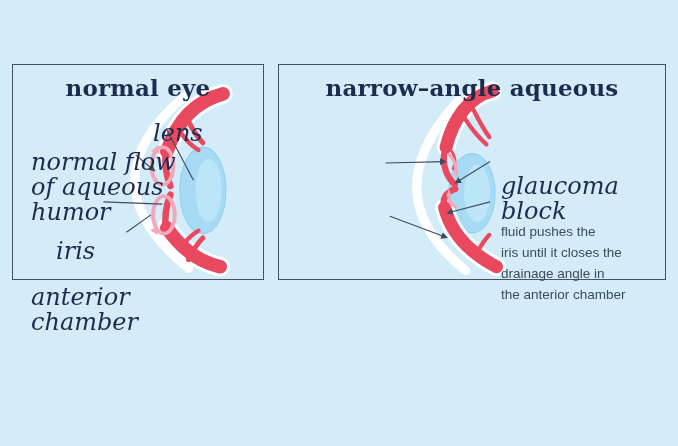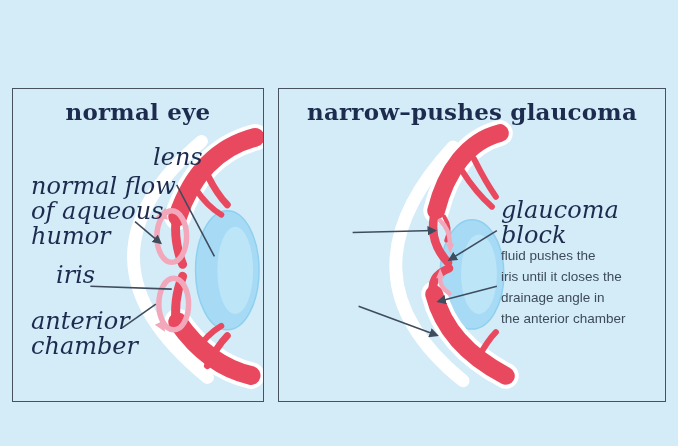--- a/index.html
+++ b/index.html
@@ -4,21 +4,21 @@
 <title>Eye diagram</title>
 <style>
   :root{
     --bg:#d3ecf8; --border:#47525e; --ink:#1d2c4e; --note:#3d4b59;
     --line:#3f4c5e; --red:#e9495f; --pink:#f3a7ba; --lens:#a7dbf5;
     --lens-rim:#8fd0ef; --white:#ffffff;
   }
   html,body{margin:0;padding:0}
   .stage{position:relative;width:678px;height:446px;background:var(--bg);overflow:hidden;
          font-family:"DejaVu Serif","Liberation Serif",serif}
-  .panel{position:absolute;top:88px;height:314px;border:1.6px solid var(--border);
+  .panel{position:absolute;top:64px;height:216px;border:1.6px solid var(--border);
          box-sizing:border-box;background:var(--bg)}
   #left-panel{left:12px;width:252px}
   #right-panel{left:278px;width:388px}
   .illus{position:absolute;left:0;top:0;width:100%;height:100%}
   .panel-title{position:absolute;top:9px;left:0;right:0;text-align:center;
                font-weight:bold;font-size:23px;color:var(--ink);letter-spacing:.2px}
   .label{position:absolute;font-style:italic;font-size:24px;line-height:25px;
          color:var(--ink);white-space:pre-line}
   .note{position:absolute;font-family:Liberation Sans, sans-serif;
         font-size:13.5px;line-height:21px;color:var(--note);white-space:pre-line}
@@ -110,21 +110,21 @@
       <path class="st-pink" d="M 162 124 Q 171 132 172 146" stroke-width="4.5" stroke-linecap="round"></path>
       <path class="f-pink" d="M 168 147 L 176 147 L 172 157 z"></path>
       <path class="st-pink" d="M 171 197 Q 161 191 162 181" stroke-width="4.5" stroke-linecap="round"></path>
       <path class="f-pink" d="M 158 182 L 166 182 L 162 172 z"></path>
 
       <path class="st-line" d="M 74 136 L 156 134" marker-end="url(#ah-dark)"></path>
       <path class="st-line" d="M 219 134 L 172 163" marker-end="url(#ah-dark)"></path>
       <path class="st-line" d="M 219 190 L 161 205" marker-end="url(#ah-dark)"></path>
       <path class="st-line" d="M 80 210 L 158 239" marker-end="url(#ah-dark)"></path>
     </svg>
-    <div class="panel-title">narrow–pushes glaucoma</div>
+    <div class="panel-title">narrow–angle aqueous</div>
     <div class="label" style="left:222px;top:109px">glaucoma block</div>
     <div class="note" style="left:222px;top:156px;width:170px">fluid pushes the
 iris until it closes the
 drainage angle in
 the anterior chamber</div>
   </div>
 
 </div>
 
 </body></html>

